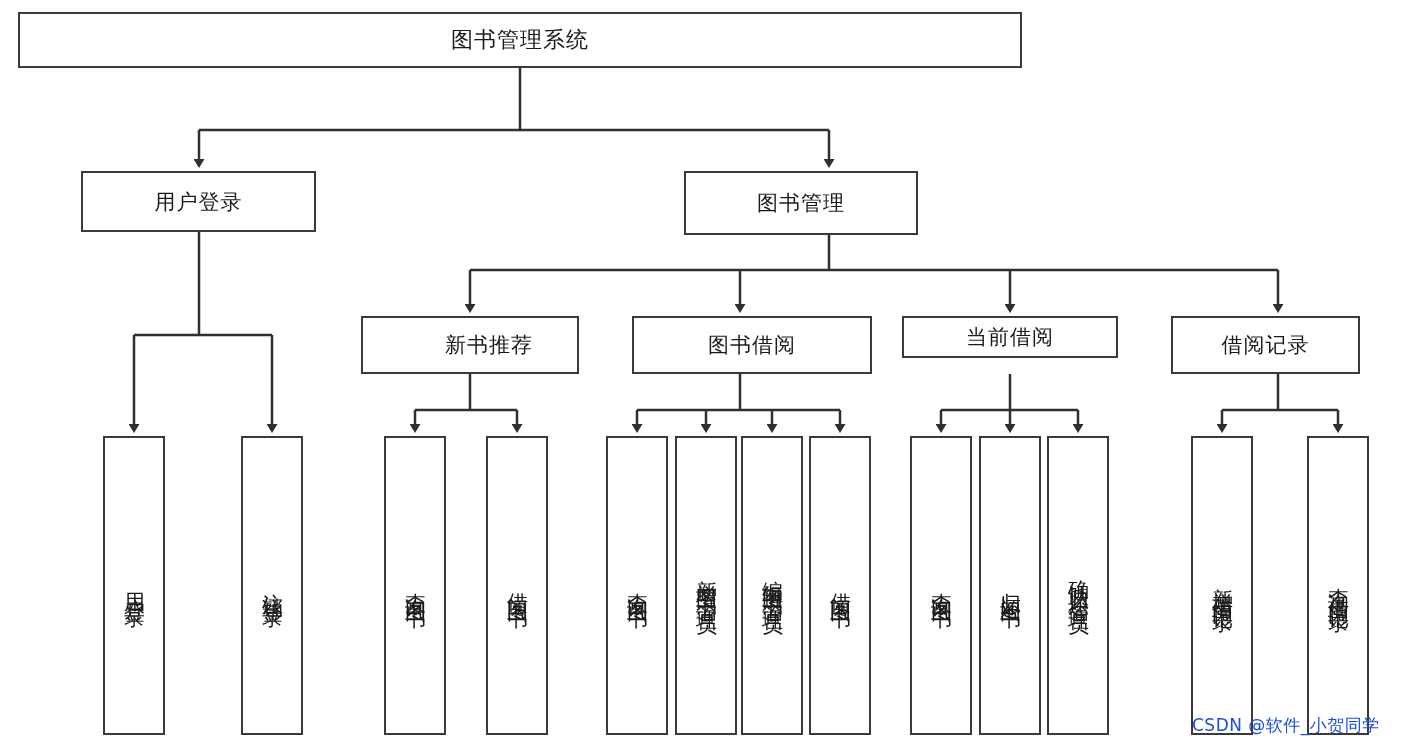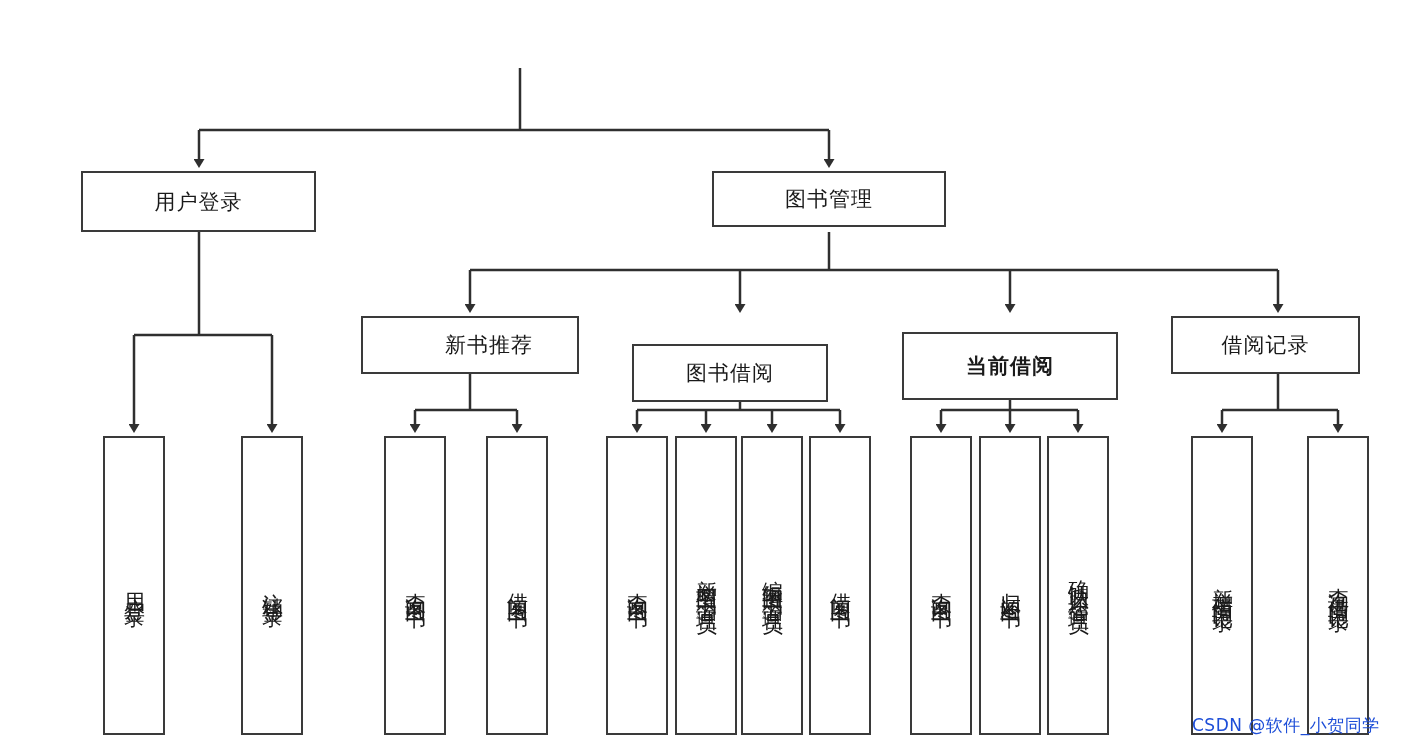--- a/index.html
+++ b/index.html
@@ -113,27 +113,28 @@
       <path d="M1010,410 L1010,425" marker-end="url(#arrow)"></path>
       <path d="M1078,410 L1078,425" marker-end="url(#arrow)"></path>
 
       <path d="M1278,374 L1278,410"></path>
       <path d="M1222,410 L1338,410"></path>
       <path d="M1222,410 L1222,425" marker-end="url(#arrow)"></path>
       <path d="M1338,410 L1338,425" marker-end="url(#arrow)"></path>
     </g>
   </svg>
 
+  <div class="node horiz root" style="left:18px; top:12px; width:1004px; height:56px;">图书管理系统</div>
 
   <div class="node horiz" style="left:81px; top:171px; width:235px; height:61px;">用户登录</div>
-  <div class="node horiz" style="left:712px; top:171px; width:234px; height:56px;">图书管理</div>
+  <div class="node horiz" style="left:684px; top:171px; width:234px; height:64px;">图书管理</div>
 
   <div class="node horiz" style="left:361px; top:316px; width:218px; height:58px;padding-left:38px;">新书推荐</div>
-  <div class="node horiz" style="left:632px; top:316px; width:196px; height:58px;margin-top:28px;">图书借阅</div>
-  <div class="node horiz" style="left:902px; top:332px; width:216px; height:68px;font-weight:bold;">当前借阅</div>
+  <div class="node horiz" style="left:632px; top:316px; width:240px; height:58px;">图书借阅</div>
+  <div class="node horiz" style="left:902px; top:316px; width:216px; height:42px;">当前借阅</div>
   <div class="node horiz" style="left:1171px; top:316px; width:189px; height:58px;">借阅记录</div>
 
   <div class="node vert" style="left:103px; top:436px; width:62px; height:299px;">
     <span class="vlabel">用户登录</span>
   </div>
   <div class="node vert" style="left:241px; top:436px; width:62px; height:299px;">
     <span class="vlabel">注销登录</span>
   </div>
 
   <div class="node vert" style="left:384px; top:436px; width:62px; height:299px;">

